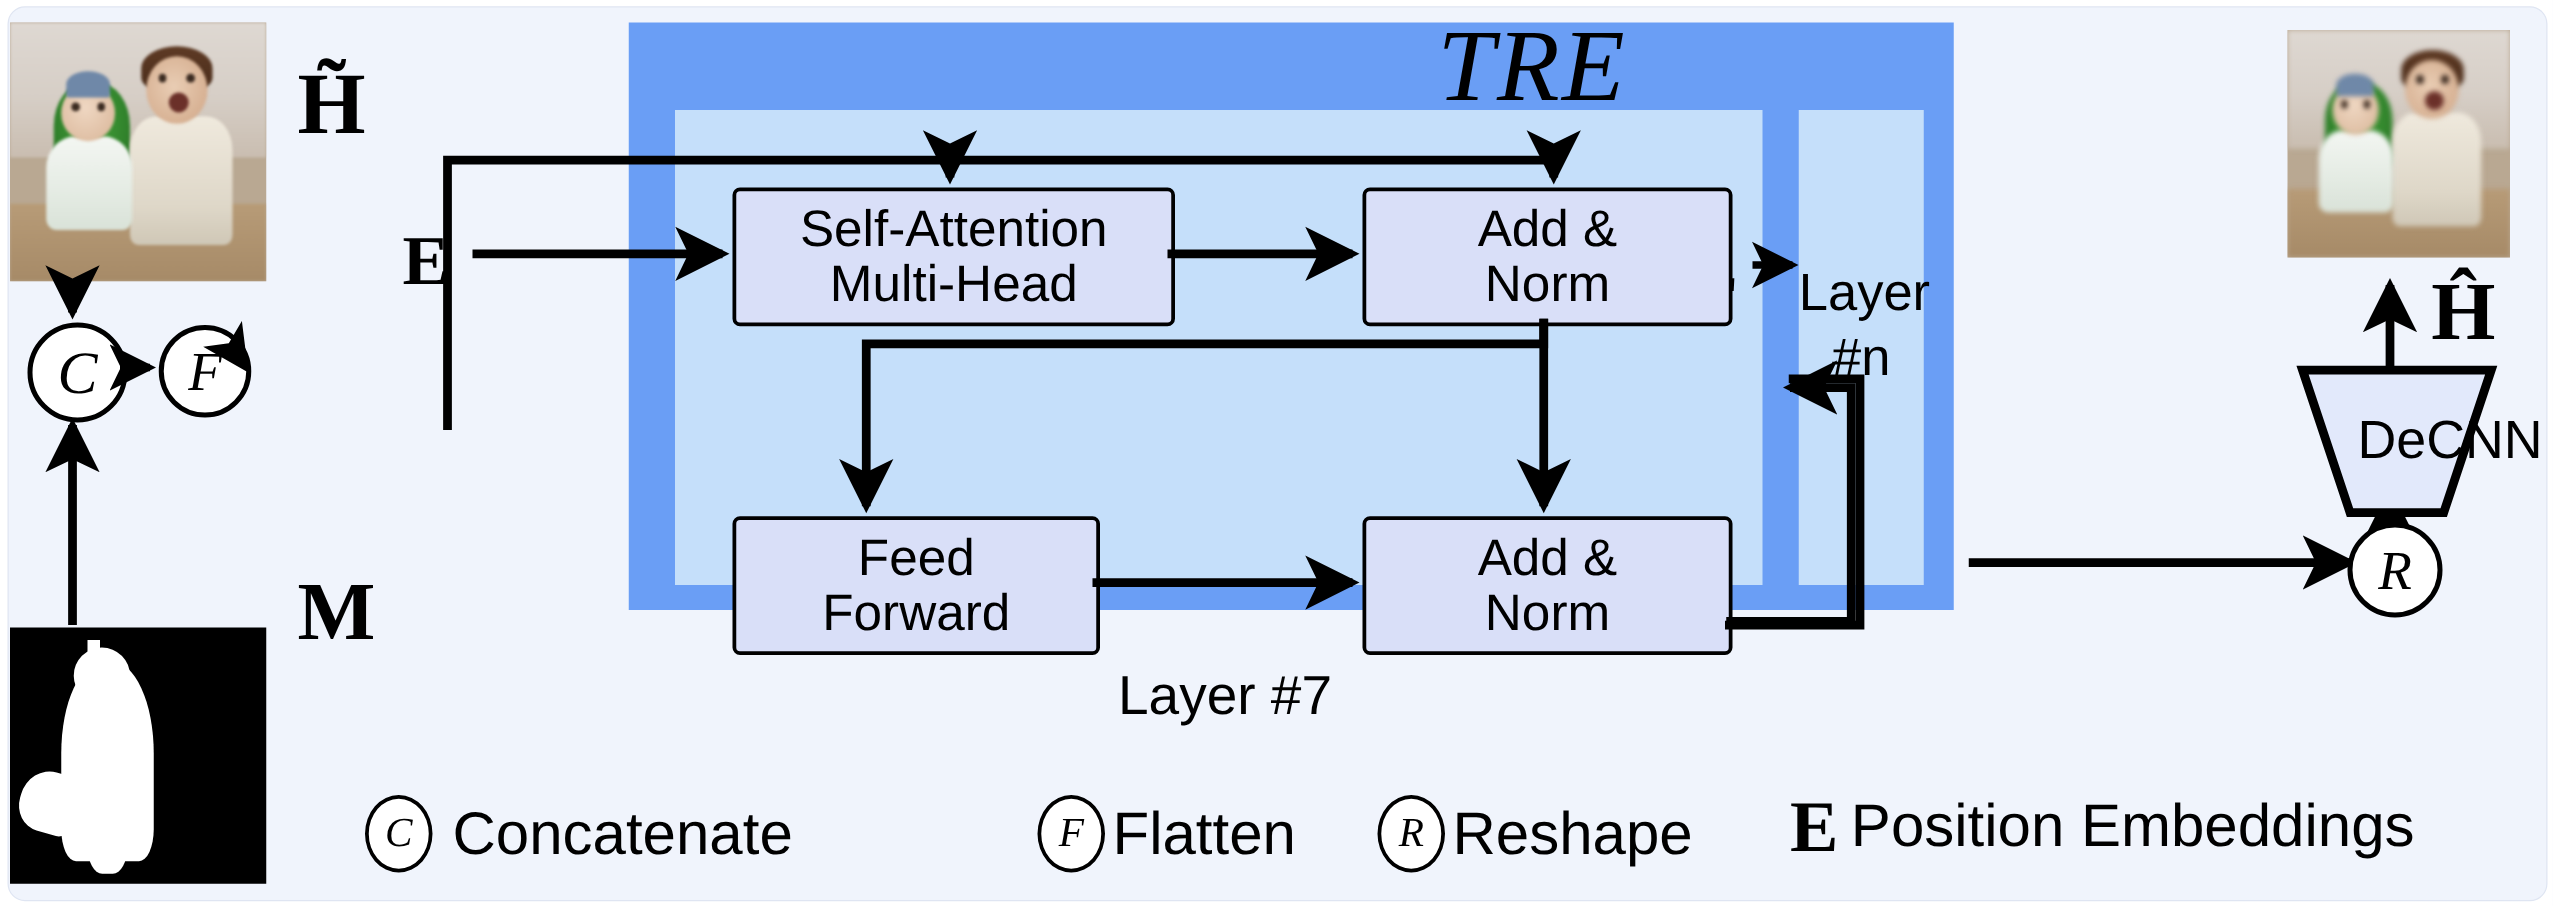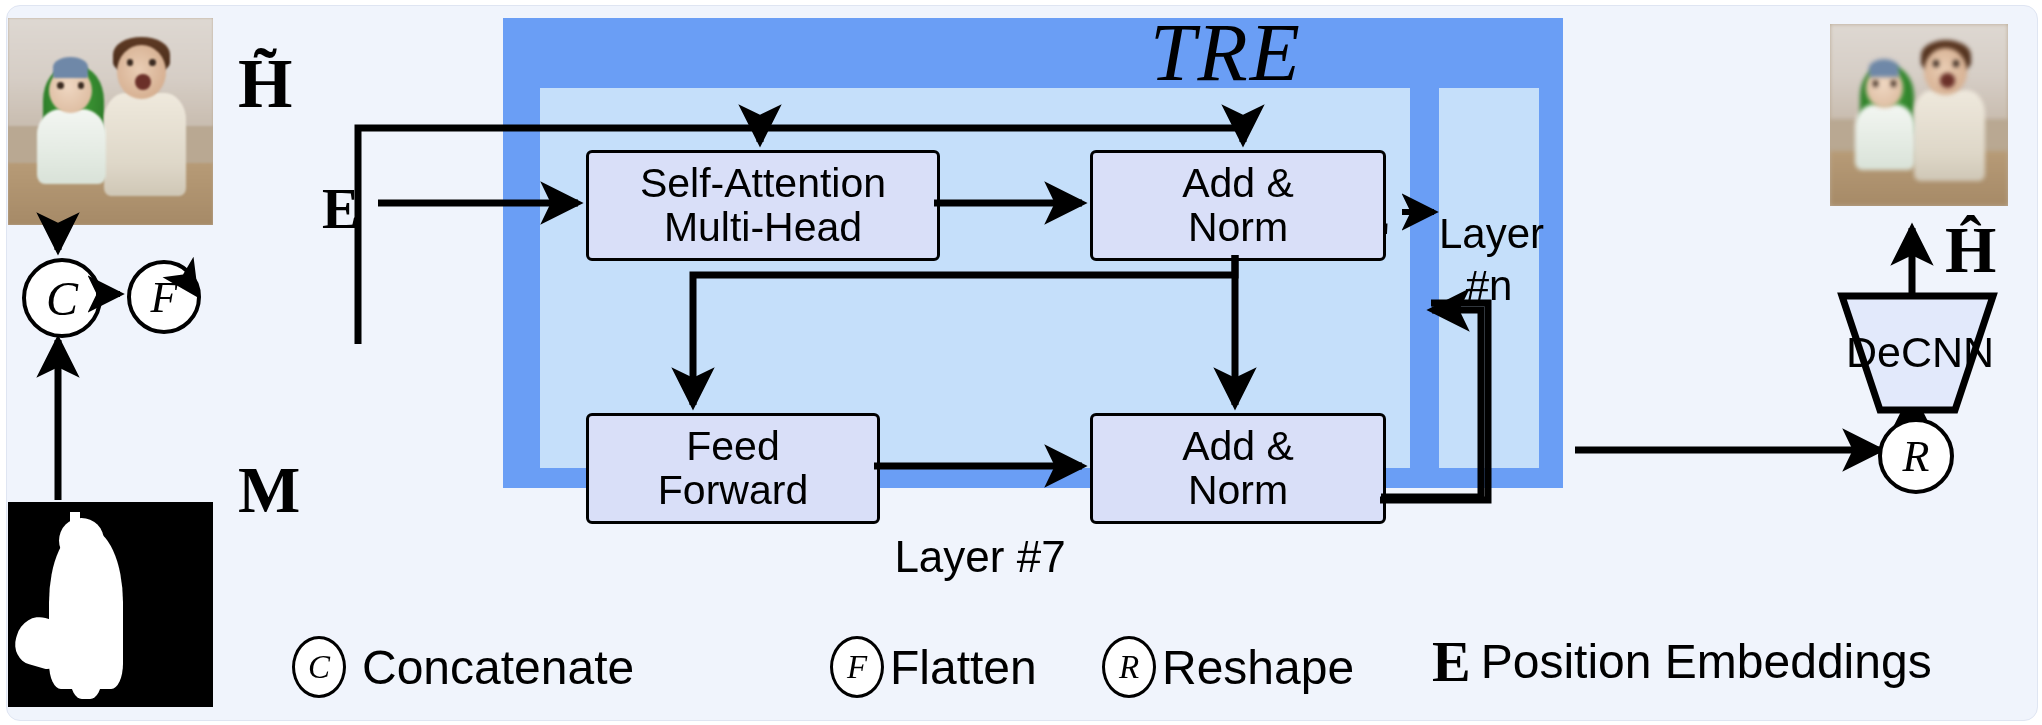--- a/index.html
+++ b/index.html
@@ -46,21 +46,21 @@
   .tre-inner{position:absolute;background:#c5dffa;}
   .layern{position:absolute;background:#c5dffa;}
   .nodebox{position:absolute;background:#d9dff8;border:3px solid #000;border-radius:6px;
      display:flex;align-items:center;justify-content:center;text-align:center;line-height:1.06;
      font-family:"Liberation Sans",sans-serif;color:#000;}
   .fcbox{position:absolute;background:#d0dcfa;border:4px solid #000;border-radius:6px;
      display:flex;align-items:center;justify-content:center;font-family:"Liberation Sans",sans-serif;color:#000;}
   .plain{position:absolute;color:#000;}
   .serif-it{font-family:"Liberation Serif",serif;font-style:italic;}
   .serif-b{font-family:"Liberation Serif",serif;font-weight:bold;font-style:normal;}
-  .sans{font-family:"Liberation Sans",sans-serif;}
+  .sans{font-family:"Liberation Sans",sans-serif;margin-left:40px;}
   .layerlbl{position:absolute;font-family:"Liberation Sans",sans-serif;color:#000;text-align:center;}
   .circ{position:absolute;border:4px solid #000;border-radius:50%;background:#ffffff;
      display:flex;align-items:center;justify-content:center;
      font-family:"Liberation Serif",serif;font-style:italic;color:#000;}
   .legend-item{position:absolute;display:flex;align-items:center;color:#000;}
   .legend-text{font-family:"Liberation Sans",sans-serif;color:#000;white-space:nowrap;}
   svg.overlay{position:absolute;left:0;top:0;width:2042px;height:725px;pointer-events:none;}
 </style>
 </head>
 <body>

